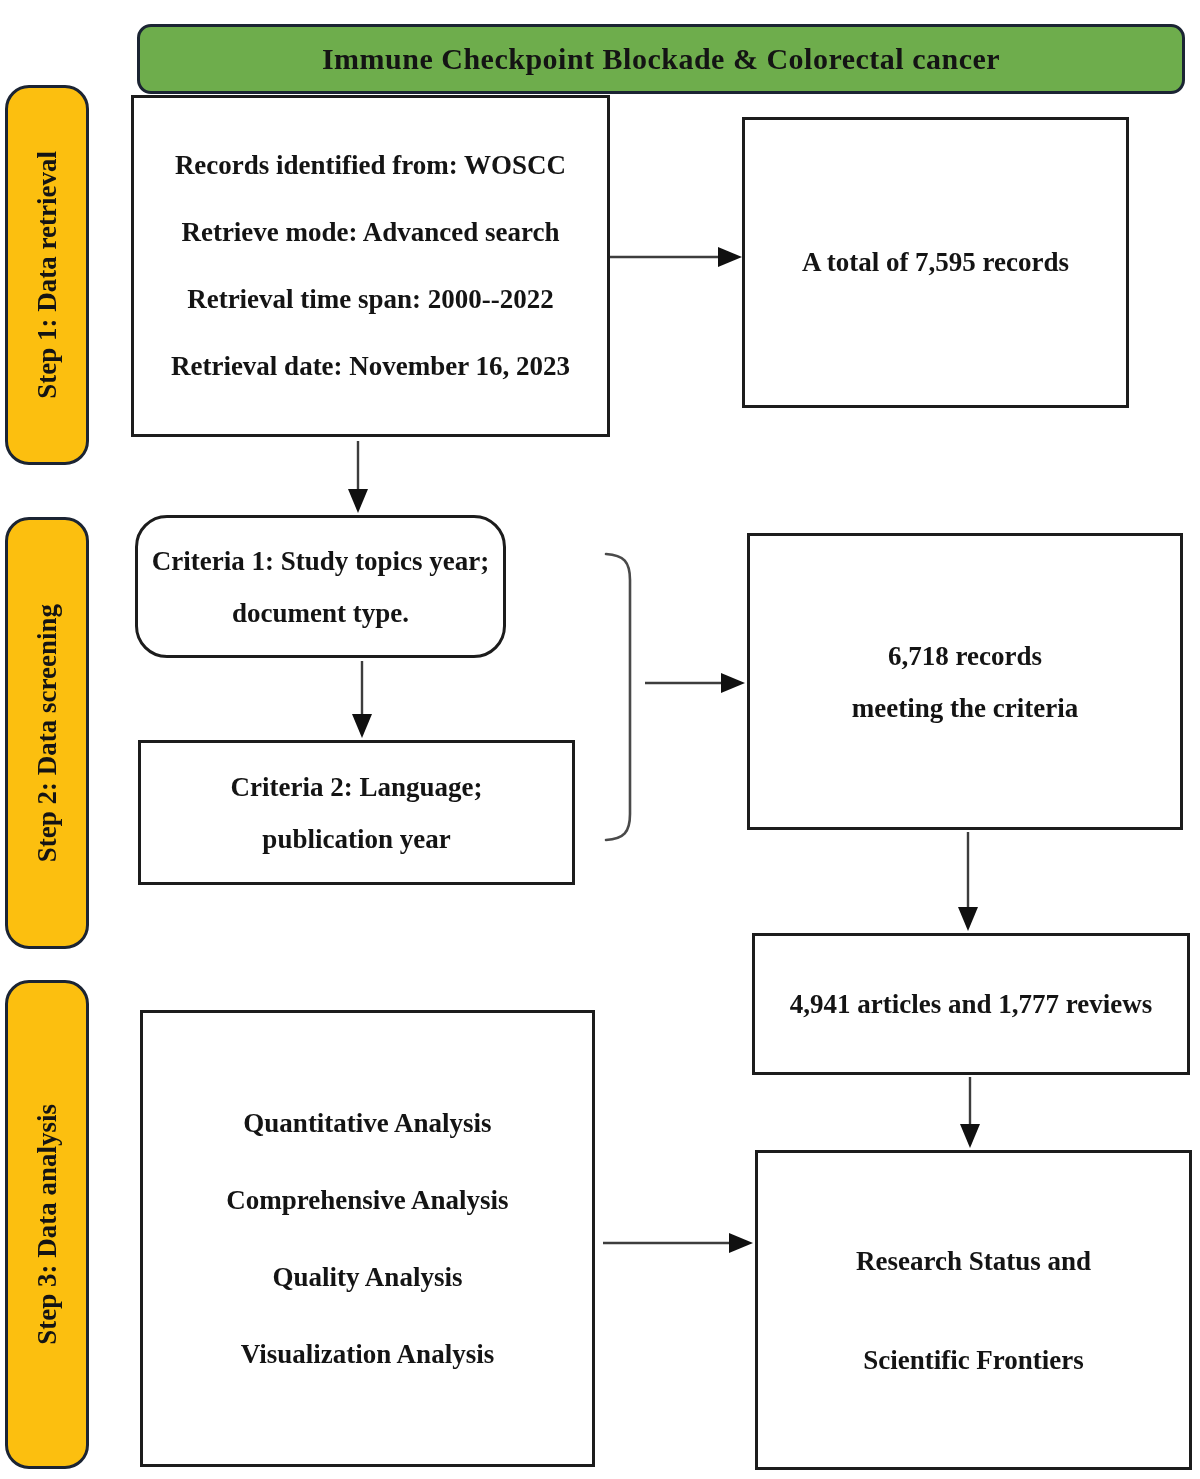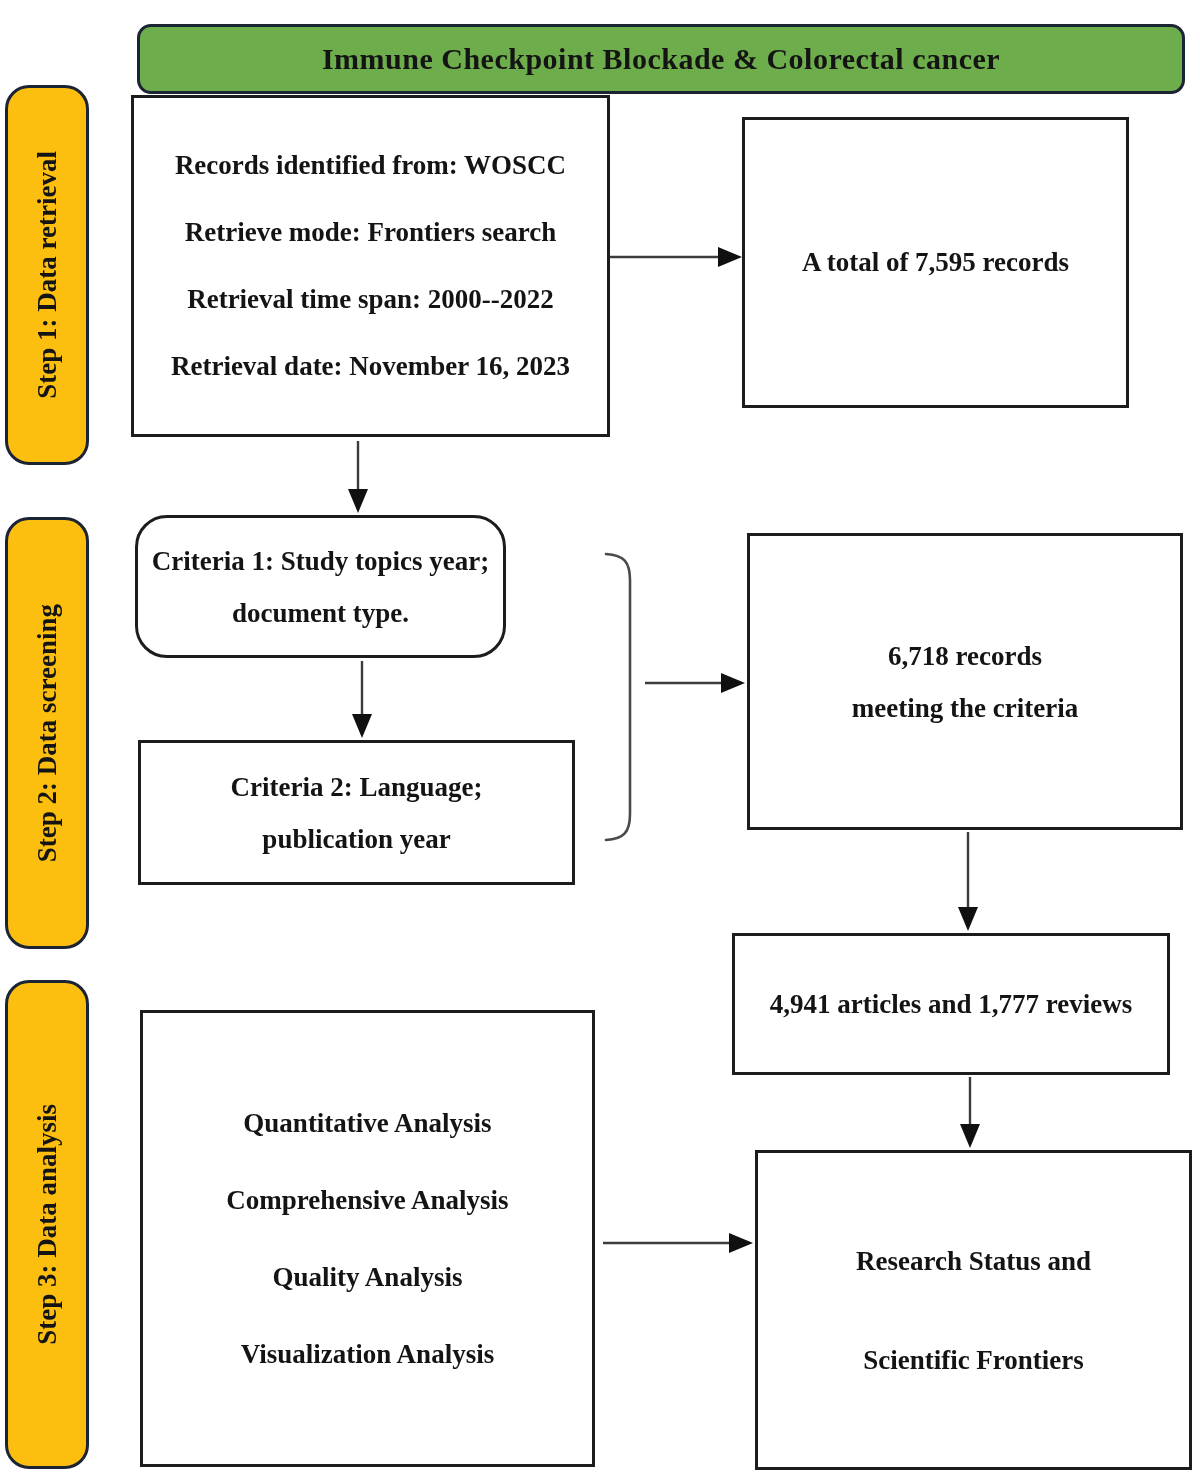--- a/index.html
+++ b/index.html
@@ -44,21 +44,21 @@
     text-align:center;font-weight:700;font-size:27px;
   }
   .box-retrieval{left:131px;top:95px;width:479px;height:342px;}
   .box-retrieval .line{line-height:67px;}
   .box-total{left:742px;top:117px;width:387px;height:291px;}
   .box-criteria1{left:135px;top:515px;width:371px;height:143px;border-radius:32px;}
   .box-criteria2{left:138px;top:740px;width:437px;height:145px;}
   .box-criteria1 .line,.box-criteria2 .line,
   .box-meeting .line,.box-outcome .line{line-height:52px;}
   .box-meeting{left:747px;top:533px;width:436px;height:297px;}
-  .box-articles{left:732px;top:933px;width:438px;height:142px;}
+  .box-articles{left:752px;top:933px;width:438px;height:142px;}
   .box-analysis{left:140px;top:1010px;width:455px;height:457px;}
   .box-analysis .line{line-height:77px;}
   .box-outcome{left:755px;top:1150px;width:437px;height:320px;gap:47px;}
 </style>
 </head>
 <body>
 
 <div class="figure">
 
   <svg class="connectors" viewBox="0 0 1200 1479" xmlns="http://www.w3.org/2000/svg">
@@ -100,21 +100,21 @@
   </div>
   <div class="step step2">
     <span>Step 2: Data screening</span>
   </div>
   <div class="step step3">
     <span>Step 3: Data analysis</span>
   </div>
 
   <div class="box box-retrieval">
     <div class="line">Records identified from: WOSCC</div>
-    <div class="line">Retrieve mode: Frontiers search</div>
+    <div class="line">Retrieve mode: Advanced search</div>
     <div class="line">Retrieval time span: 2000--2022</div>
     <div class="line">Retrieval date: November 16, 2023</div>
   </div>
 
   <div class="box box-total">
     <div class="line">A total of 7,595 records</div>
   </div>
 
   <div class="box box-criteria1">
     <div class="line">Criteria 1: Study topics year;</div>

